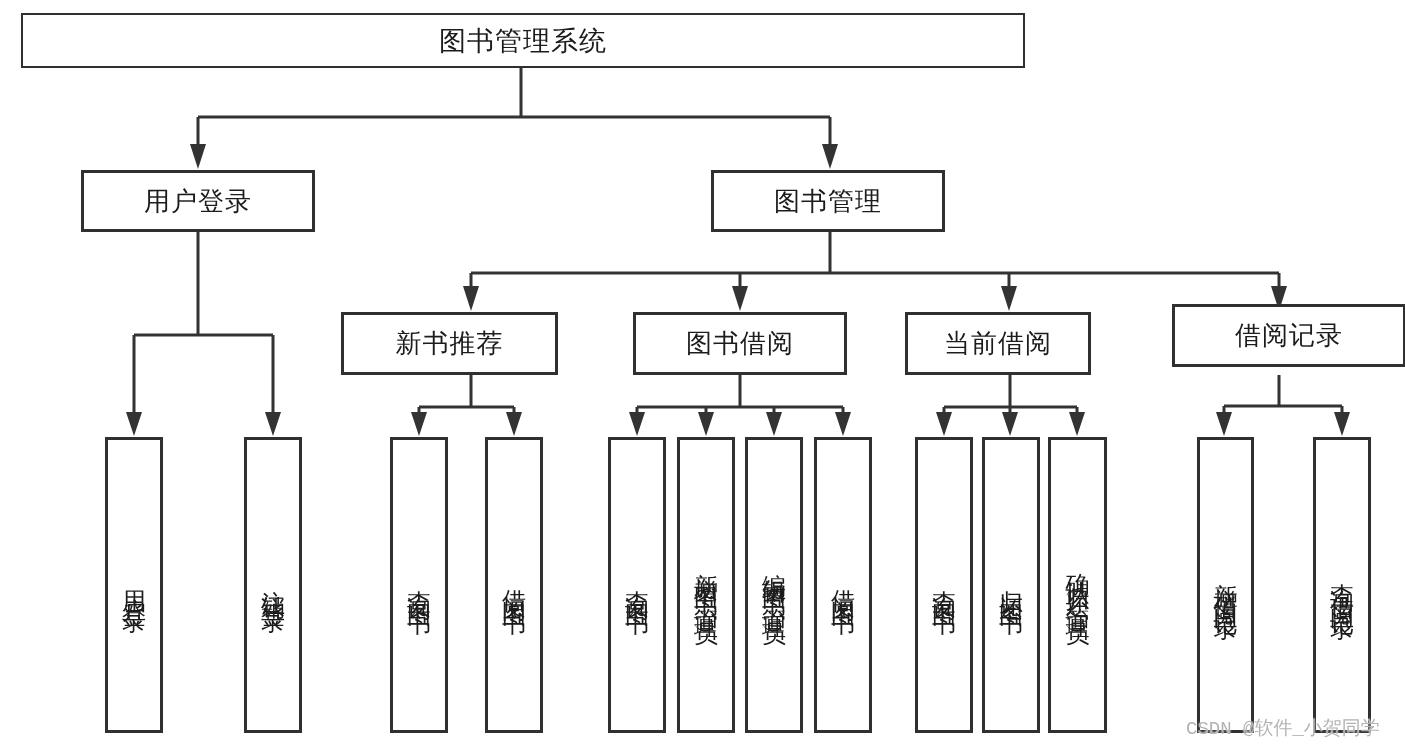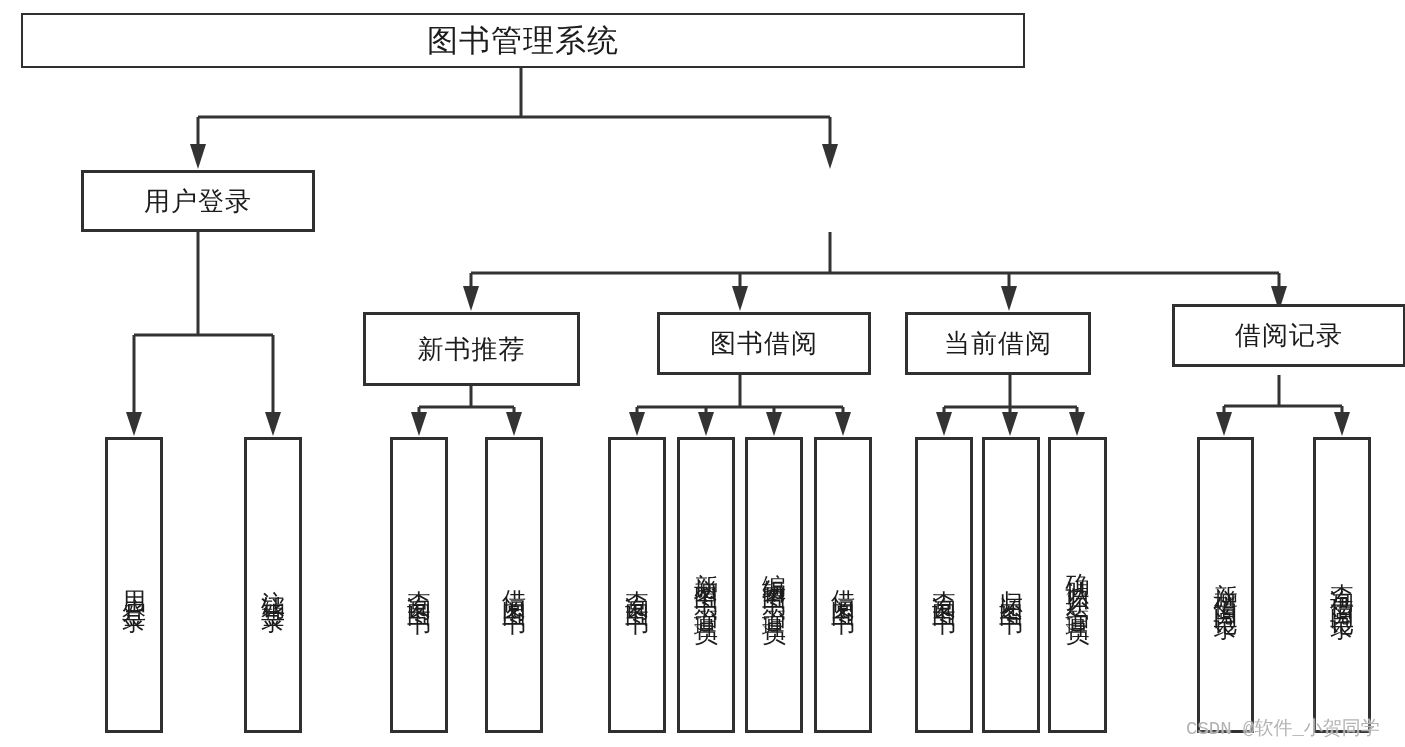--- a/index.html
+++ b/index.html
@@ -27,21 +27,21 @@
     justify-content: center;
     z-index: 2;
     color: #1c1c1c;
   }
   .node.root { border-width: 2px; }
   .node.h .lbl {
     font-size: 26px;
     letter-spacing: 1px;
     white-space: nowrap;
   }
-  .node.root .lbl { font-size: 31px; }
+  .node.root .lbl { font-size: 27px; }
   .node.v .lbl {
     writing-mode: vertical-rl;
     text-orientation: mixed;
     font-size: 24px;
     letter-spacing: 7px;
     line-height: 1;
   }
   .watermark {
     position: absolute;
     left: 1186px;
@@ -92,25 +92,28 @@
     </g>
   </svg>
 
   <div class="node root h" style="left:21px; top:13px; width:1004px; height:55px;">
     <span class="lbl">图书管理系统</span>
   </div>
 
   <div class="node h" style="left:81px; top:170px; width:234px; height:62px;">
     <span class="lbl">用户登录</span>
   </div>
+  <div class="node h" style="left:711px; top:170px; width:234px; height:62px;">
+    <span class="lbl">图书管理</span>
+  </div>
 
-  <div class="node h" style="left:363px; top:312px; width:217px; height:74px;">
+  <div class="node h" style="left:341px; top:312px; width:217px; height:63px;">
     <span class="lbl">新书推荐</span>
   </div>
-  <div class="node h" style="left:633px; top:312px; width:214px; height:63px;margin-left:24px;">
+  <div class="node h" style="left:633px; top:312px; width:214px; height:63px;">
     <span class="lbl">图书借阅</span>
   </div>
   <div class="node h" style="left:905px; top:312px; width:186px; height:63px;">
     <span class="lbl">当前借阅</span>
   </div>
   <div class="node h" style="left:1172px; top:304px; width:234px; height:63px;">
     <span class="lbl">借阅记录</span>
   </div>
 
   <div class="node v" style="left:105px; top:437px; width:58px; height:296px;">

